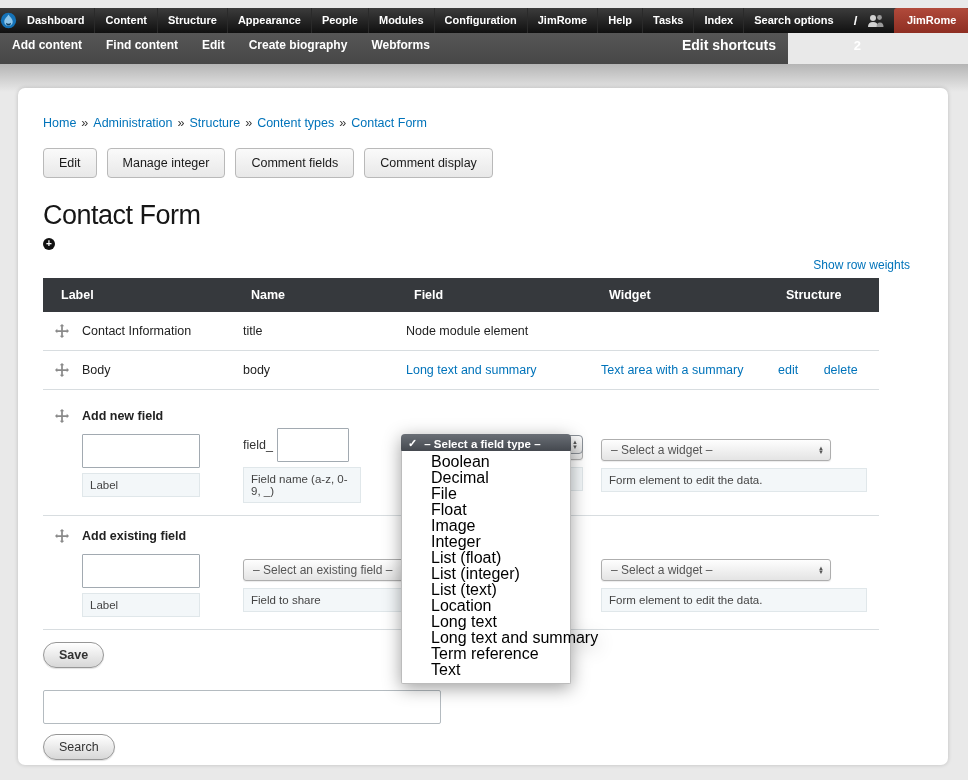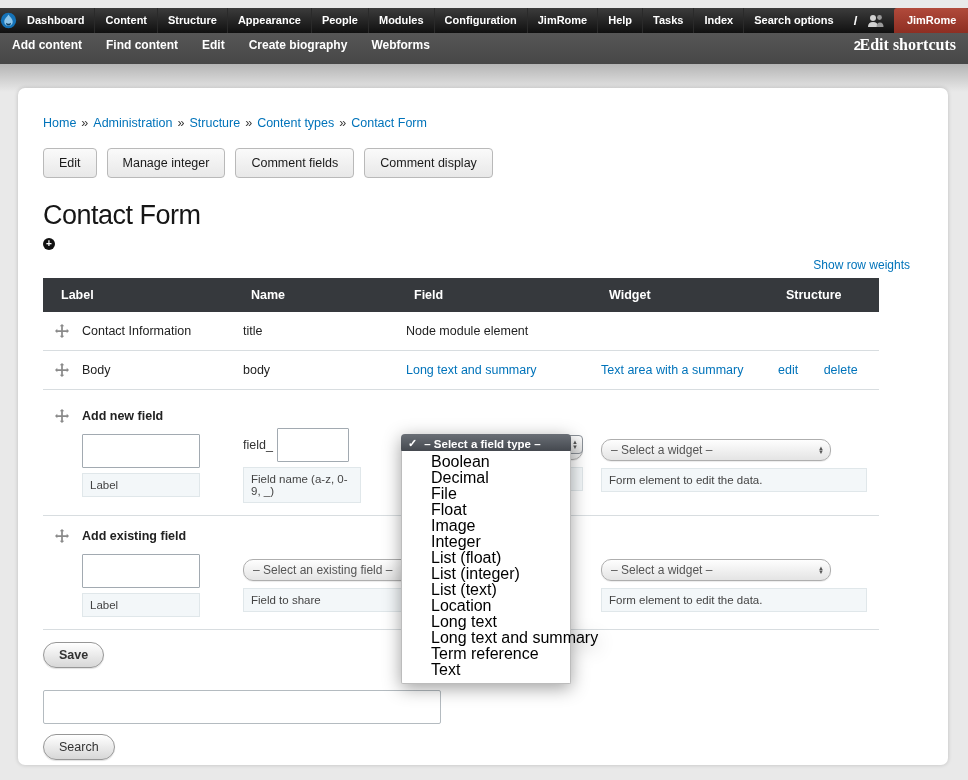--- a/index.html
+++ b/index.html
@@ -16,25 +16,25 @@
   .tb-counter { font-size:13px; font-weight:bold; line-height:25px; padding:0 6px 0 10px; }
   .tb-people { display:flex; align-items:center; padding-right:10px; }
   .tb-user { font-size:11px; font-weight:bold; line-height:25px; padding:0 13px;
     background:linear-gradient(#b14a3b,#8e2e22); border-radius:3px 3px 0 0; }
   .tb-logout { font-size:11px; font-weight:bold; line-height:25px; padding:0 0 0 12px;
     width:56px; overflow:hidden; white-space:nowrap; }
   .tb-notch { position:absolute; top:25px; left:176px; width:66px; height:5px;
     background:#5e5e5e; border-radius:0 0 7px 7px; z-index:59; }
 
   
-  .shortcutbar { position:absolute; top:25px; left:0; width:968px; height:39px; z-index:55;
+  .shortcutbar { position:absolute; top:25px; left:0; width:788px; height:39px; z-index:55;
     background:linear-gradient(#5a5a5a,#474747); display:flex; align-items:center; color:#fff; }
   .sc-item { font-size:12px; font-weight:bold; padding:0 12px; white-space:nowrap; cursor:pointer; }
   .sc-spacer { flex:1; }
-  .sc-edit { font-size:16px; font-weight:bold; padding:0 12px; cursor:pointer;font-family:Liberation Serif, serif; }
+  .sc-edit { font-size:14px; font-weight:bold; padding:0 12px; cursor:pointer; }
   .page-shade { position:absolute; top:64px; left:0; width:968px; height:28px;
     background:linear-gradient(#b5b5b5,#e9e9e9); z-index:1; }
 
   
   .card { position:absolute; left:18px; top:88px; width:930px; height:677px; z-index:5;
     background:#fff; border-radius:7px; box-shadow:0 0 4px rgba(0,0,0,.18); padding:28px 0 0 25px; }
 
   .breadcrumb { font-size:12.5px; color:#333; margin-bottom:18px; }
   .breadcrumb a { color:#0073ba; text-decoration:none; cursor:pointer; }
   .crumb-sep { margin:0 5px; color:#333; }
@@ -67,21 +67,21 @@
   input.txt { border:1px solid #a2aab1; background:#fff; height:34px; width:118px;
     border-radius:1px; font-size:13px; padding:0 6px; font-family:"Liberation Sans",sans-serif; }
   input.txt.small { width:72px; }
   .prefix { font-size:12.5px; color:#333; margin-right:4px; line-height:34px; }
   .desc { margin-top:5px; background:#f3f7f9; border:1px solid #e0e7ea; color:#444;
     font-size:11.5px; padding:5px 7px; line-height:12px; }
   .w118 { width:118px; } .w177 { width:177px; } .w207 { width:207px; } .w230 { width:230px; } .w266 { width:266px; }
   .inline { display:flex; }
 
   .macselect { display:flex; align-items:center; justify-content:space-between;
-    border:1px solid #aeaeae; border-radius:10px; background:linear-gradient(#fefefe,#e4e4e4);
+    border:1px solid #aeaeae; border-radius:3px; background:linear-gradient(#fefefe,#e4e4e4);
     padding:3px 6px 3px 9px; font-size:12px; color:#555; height:22px; cursor:pointer;
     box-shadow:0 1px 1px rgba(0,0,0,.08); }
   .stepper { display:flex; flex-direction:column; font-size:6px; line-height:4.5px; color:#555; }
 
   .btn { display:inline-block; font-size:12.5px; color:#333; padding:5px 15px;
     border:1px solid #979797; border-radius:13px; background:linear-gradient(#ffffff,#d7d7d7);
     box-shadow:0 1px 1px rgba(0,0,0,.12); cursor:pointer; font-family:"Liberation Sans",sans-serif; }
   .save-btn { margin-top:12px;font-weight:bold; }
   .search-input { display:block; margin-top:22px; width:398px; height:34px; border:1px solid #b4bbc0;
     border-radius:2px; font-size:13px; padding:0 8px; }

